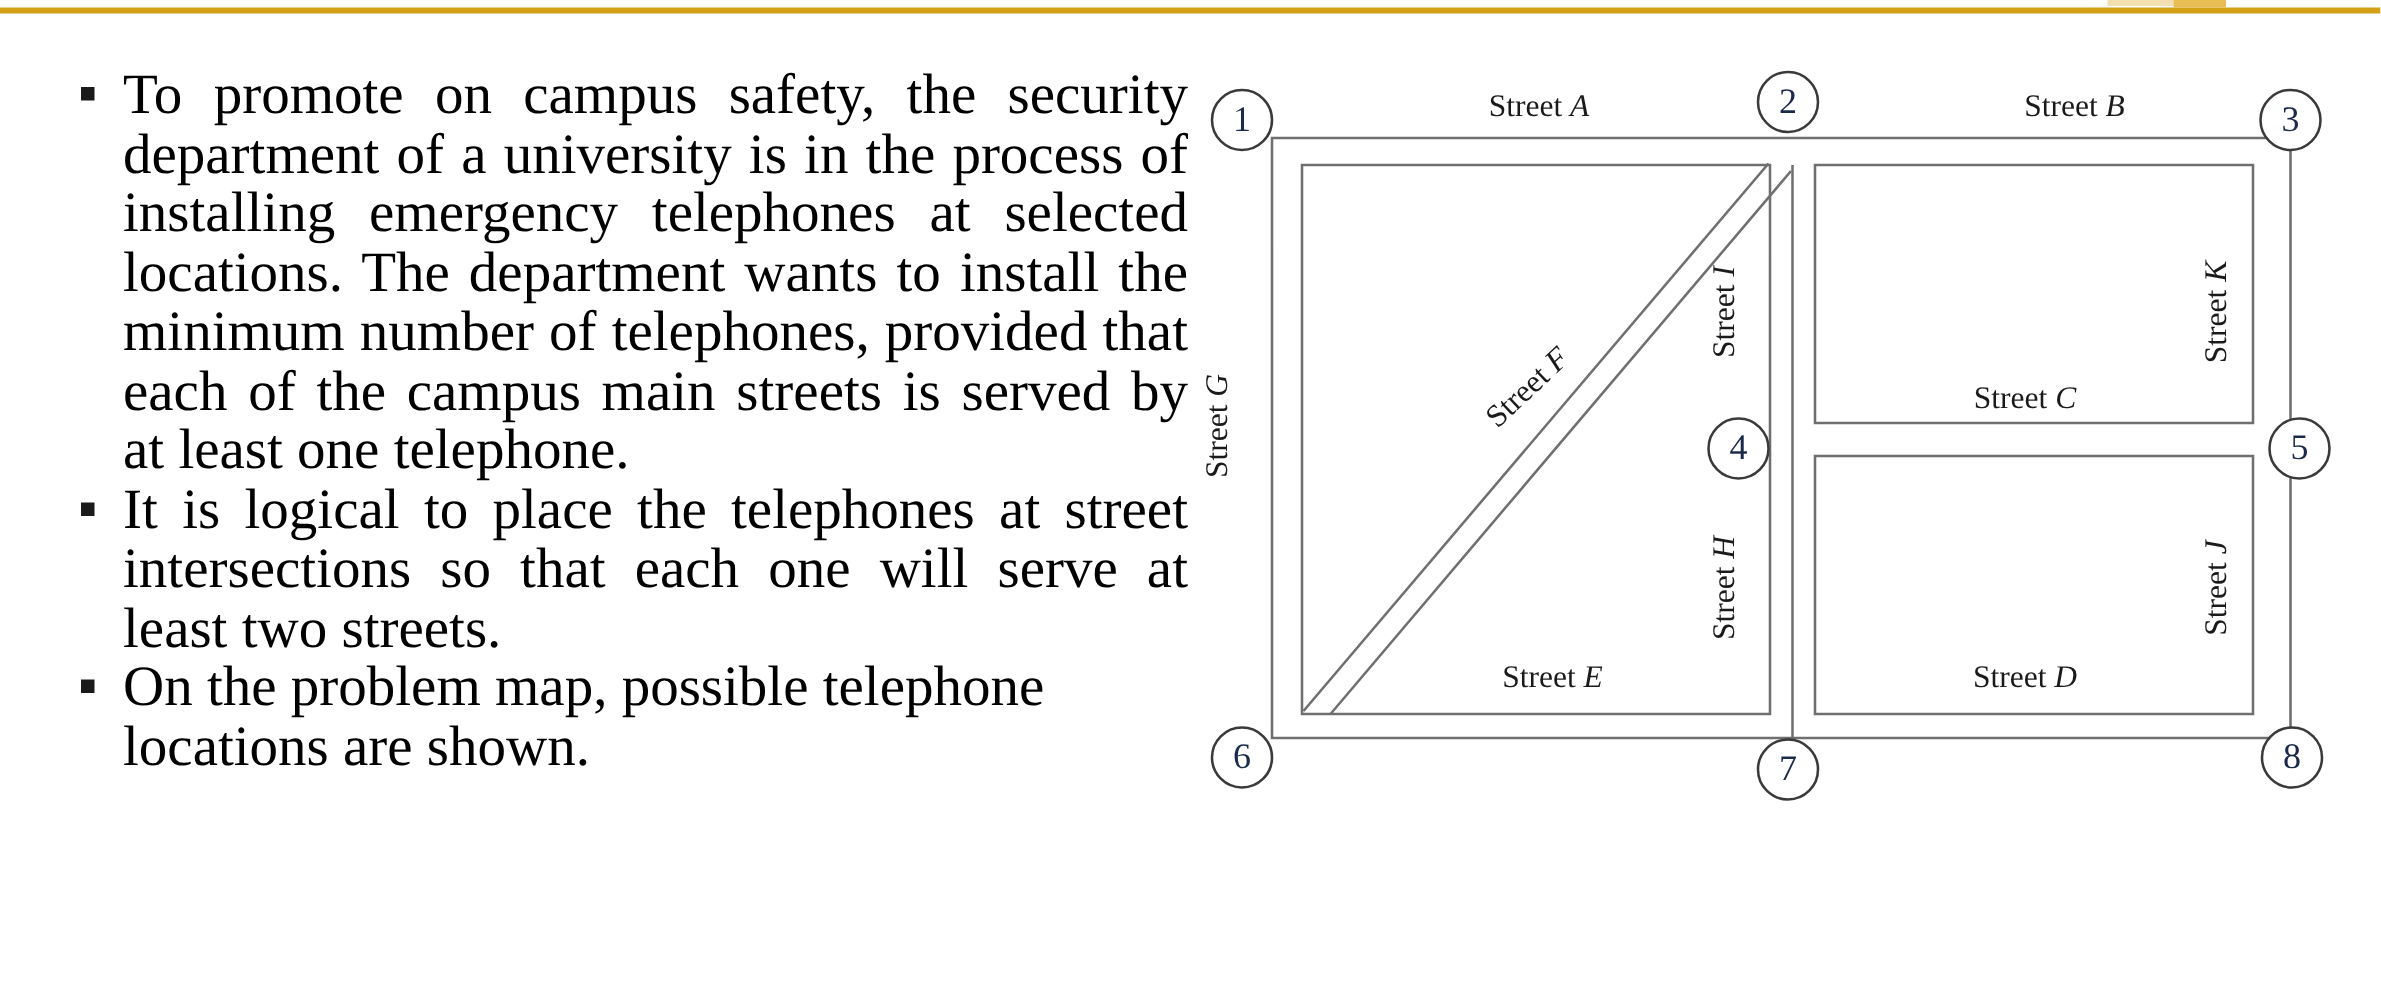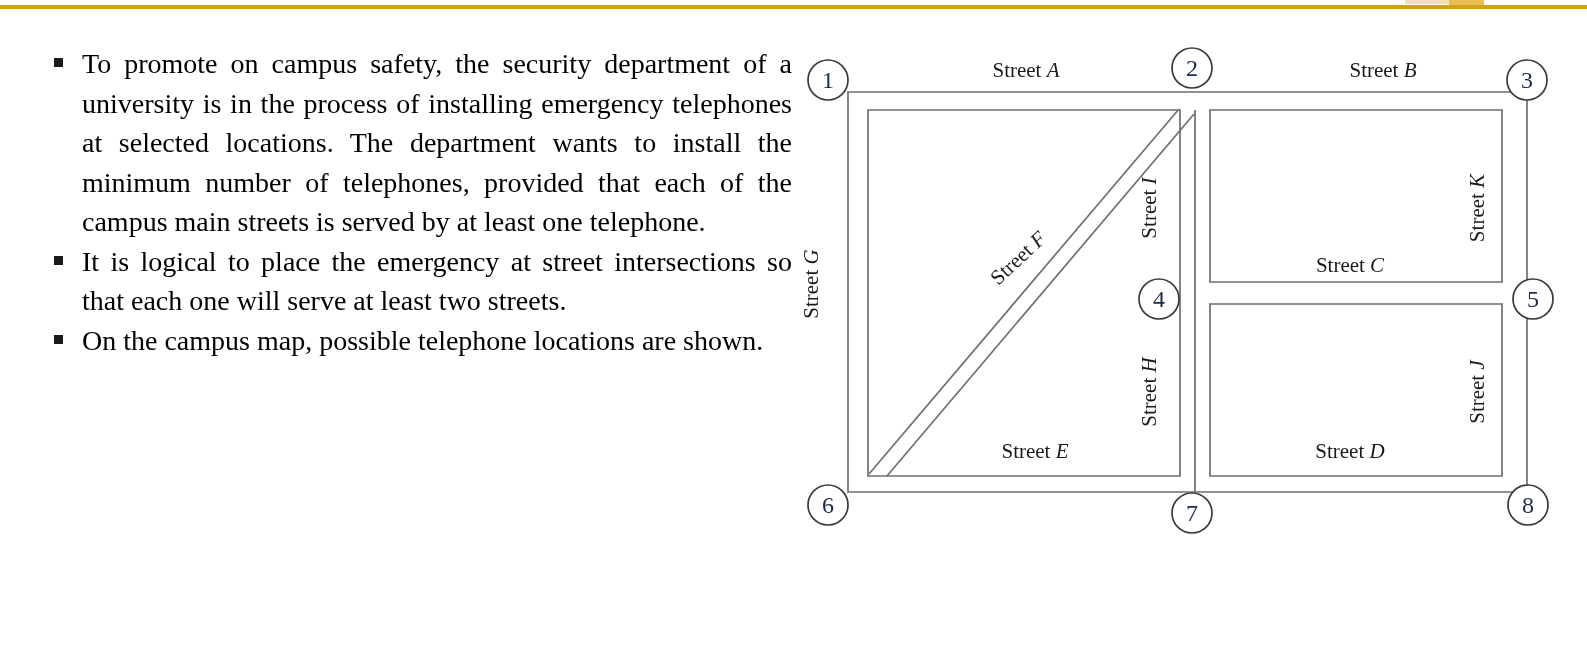--- a/index.html
+++ b/index.html
@@ -27,21 +27,21 @@
   .text-col{
     position:absolute;left:22px;top:44px;width:770px;
   }
   ul.bullets{
     list-style:none;margin:0;padding:0;
   }
   ul.bullets > li{
     position:relative;
     padding-left:60px;
     margin:0 0 0 0;
-    font-size:28px;
+    font-size:38px;
     line-height:39.5px;
     color:#000000;
     text-align:justify;
     text-justify:inter-word;
   }
   ul.bullets > li .bullet-mark{
     position:absolute;left:32px;top:14px;
     width:9px;height:9px;background:#1a1a1a;
   }
   ul.bullets > li .li-text{display:block;}
@@ -73,25 +73,25 @@
 <div class="gold-bar-accent"></div>
 
 <div class="text-col">
   <ul class="bullets">
     <li>
       <span class="bullet-mark"></span>
       <span class="li-text">To promote on campus safety, the security department of a university is in the process of installing emergency telephones at selected locations. The department wants to install the minimum number of telephones, provided that each of the campus main streets is served by at least one telephone.</span>
     </li>
     <li>
       <span class="bullet-mark"></span>
-      <span class="li-text">It is logical to place the emergency at street intersections so that each one will serve at least two streets.</span>
+      <span class="li-text">It is logical to place the telephones at street intersections so that each one will serve at least two streets.</span>
     </li>
     <li class="nojust">
       <span class="bullet-mark"></span>
-      <span class="li-text">On the campus map, possible telephone locations are shown.</span>
+      <span class="li-text">On the problem map, possible telephone locations are shown.</span>
     </li>
   </ul>
 </div>
 
 <div class="map-wrap">
   <svg class="map" width="797" height="520" viewBox="0 0 797 520" xmlns="http://www.w3.org/2000/svg">
 
     <g fill="none" stroke="#6f6f6f" stroke-width="1.7">
 
       <path d="M 58 56 L 737 56 L 737 456 L 58 456 Z"></path>

